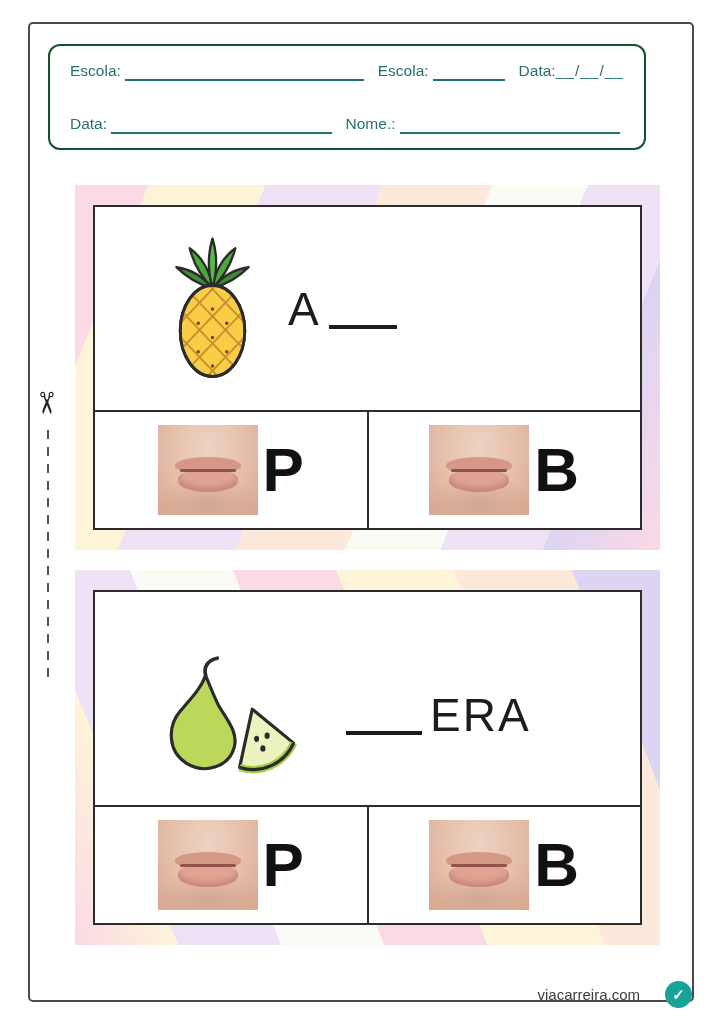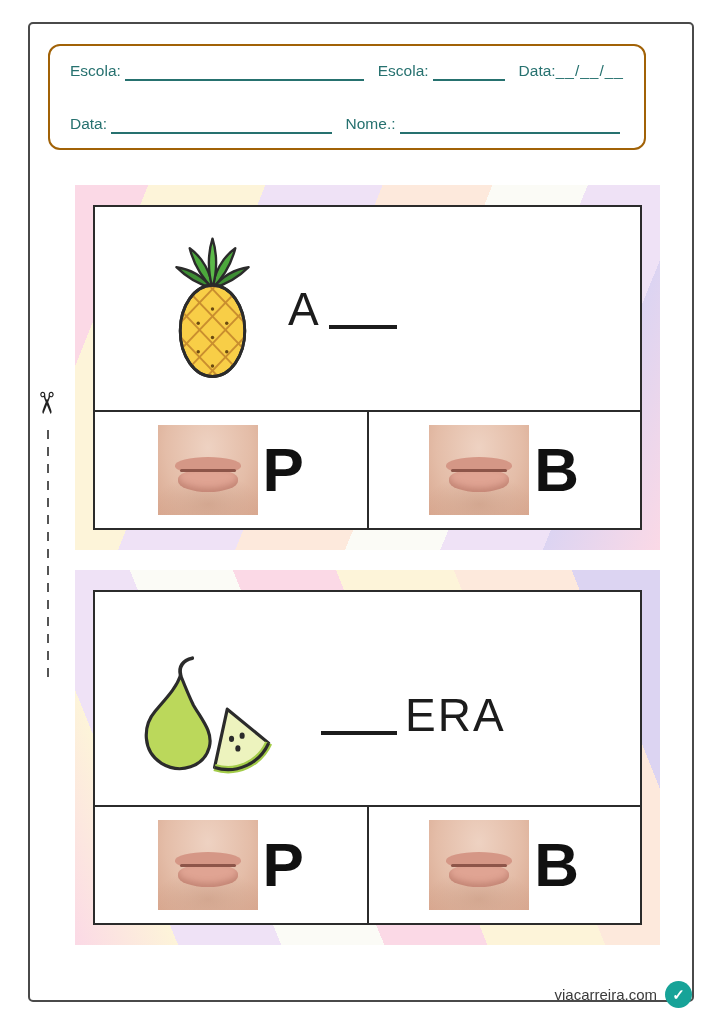--- a/index.html
+++ b/index.html
@@ -8,21 +8,21 @@
     font-family:"Liberation Sans", sans-serif; overflow:hidden;
   }
   
   .frame {
     position:absolute; left:28px; top:22px; width:666px; height:980px;
     border:2px solid #4a4a4a; border-radius:5px; box-sizing:border-box;
   }
   
   .header-box {
     position:absolute; left:48px; top:44px; width:598px; height:106px;
-    border:2px solid #a16207; border-radius:12px; box-sizing:border-box;
+    border:2px solid #14532d; border-radius:12px; box-sizing:border-box;
     padding:16px 20px 14px; display:flex; flex-direction:column; justify-content:space-between;
     color:#26716f; font-size:15.5px; background:#fff;
   }
   .hrow { display:flex; align-items:flex-end; }
   .lbl { white-space:nowrap; padding-bottom:1px; }
   .line { border-bottom:2px solid #26716f; height:15px; margin:0 4px; }
   .line.grow { flex:1; }
   .line.turma { width:72px; flex:none; }
   .gap-l { margin-left:10px; }
   .date-val { letter-spacing:1px; padding-bottom:1px; }
@@ -56,21 +56,21 @@
       #fbfbf6 58%, #fbfbf6 72%, #efe2f6 72%, #efe2f6 86%,
       #fdf4d9 86%, #fbd9e6 100%);
   }
   .card {
     position:absolute; left:18px; right:18px; top:20px; bottom:20px;
     background:#ffffff; border:2.5px solid #2b2b2b; box-sizing:border-box;
     display:flex; flex-direction:column;
   }
   .card-top { flex:1; display:flex; align-items:center; }
   .card-top.p1 { padding-left:70px; }
-  .card-top.p2 { padding-left:30px;margin-top:32px; }
+  .card-top.p2 { padding-left:55px;margin-top:32px; }
   .word {
     display:flex; align-items:baseline; font-size:46px; color:#1c1c1c;
     letter-spacing:2px; margin-left:28px; white-space:pre;
   }
   .blank {
     display:inline-block; width:68px; height:4px; background:#1c1c1c;
     align-self:flex-end; margin:0 8px 7px;
   }
   .card-bottom { height:116px; border-top:2.5px solid #2b2b2b; display:flex; }
   .cell { flex:1; display:flex; align-items:center; justify-content:center; }
@@ -94,21 +94,21 @@
     box-shadow: inset 0 -4px 6px rgba(160,95,80,.45);
   }
   .lip-line {
     position:absolute; left:22px; top:44px; width:56px; height:3px;
     background:#8d5549; border-radius:3px;
   }
 
   
   .footer {
     position:absolute; right:32px; bottom:16px;
-    display:flex; align-items:center; gap:8px;
+    display:flex; align-items:center; gap:25px;
     color:#3c3c3c; font-size:15px;
   }
   .logo {
     width:27px; height:27px; border-radius:50%; background:#17a398;
     color:#fff; display:flex; align-items:center; justify-content:center;
     font-size:15px; font-weight:bold;
   }
 </style>
 </head>
 <body>

